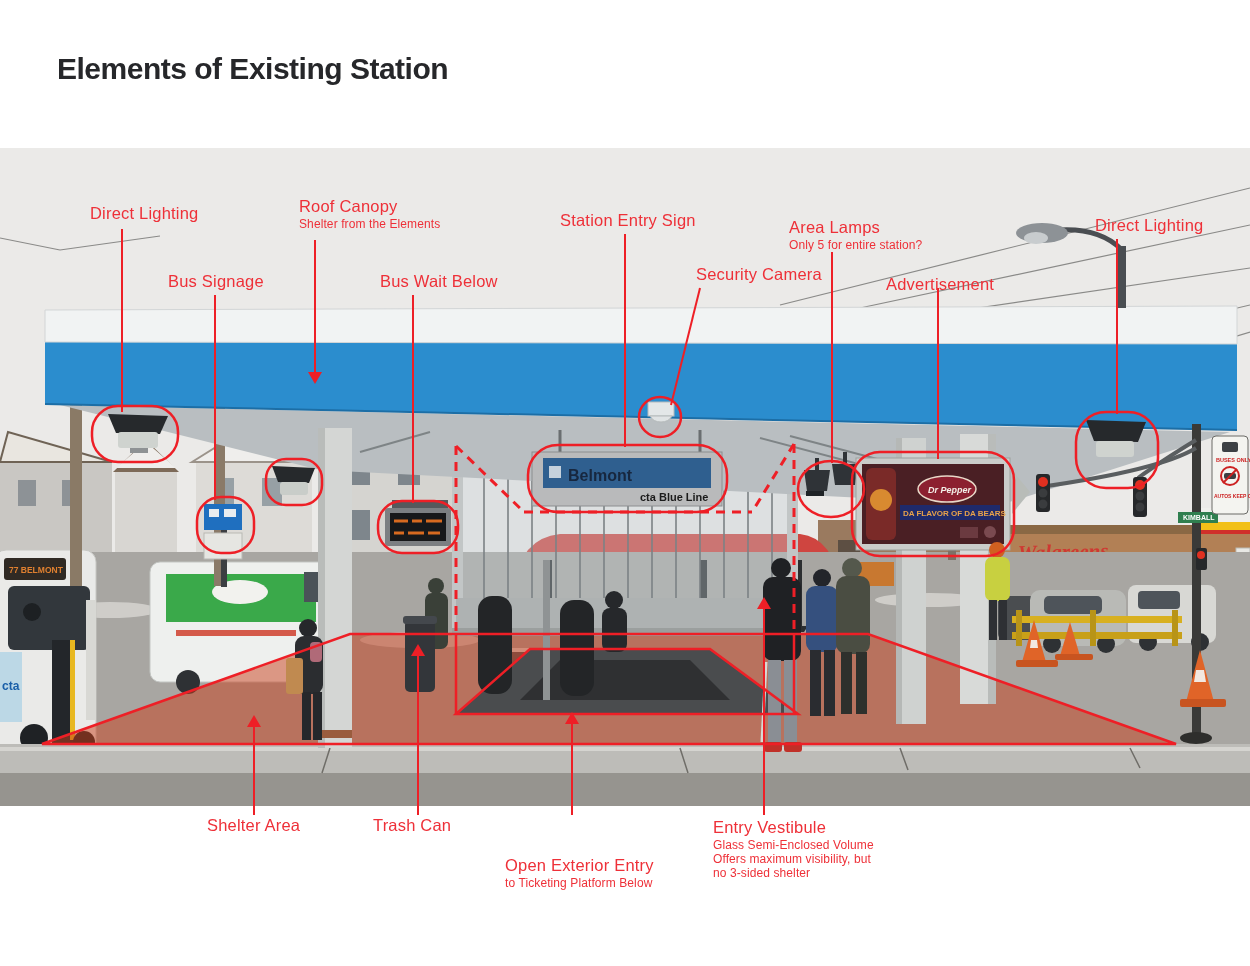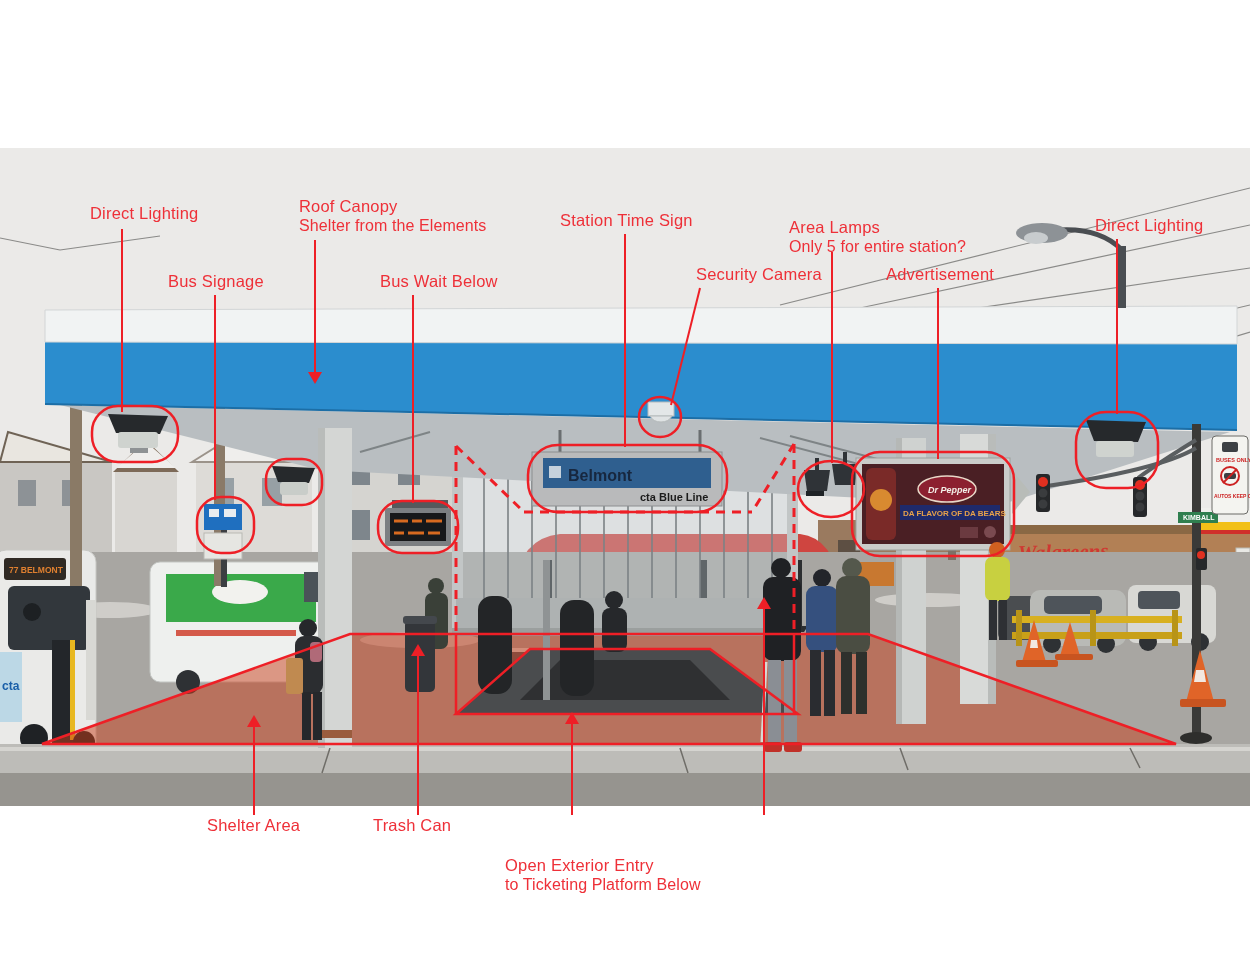--- a/index.html
+++ b/index.html
@@ -3,21 +3,21 @@
 <meta charset="utf-8">
 <style>
   html,body{margin:0;padding:0;background:#ffffff;}
   body{width:1250px;height:966px;position:relative;overflow:hidden;
        font-family:"Liberation Sans",sans-serif;}
   .stage{position:absolute;inset:0;width:1250px;height:966px;}
   .title{position:absolute;left:57px;top:52px;font-size:30px;font-weight:800;
          color:#26272a;letter-spacing:-0.5px;}
   .ann{position:absolute;color:#ee3038;line-height:1.05;}
   .ann .main{font-size:16.5px;letter-spacing:0.2px;white-space:nowrap;display:block;}
-  .ann .sub{font-size:16px;letter-spacing:0.1px;white-space:nowrap;display:block;margin-top:3px;}
+  .ann .sub{font-size:12px;letter-spacing:0.1px;white-space:nowrap;display:block;margin-top:3px;}
   svg text{font-family:"Liberation Sans",sans-serif;}
   .scriptish{font-family:"Liberation Serif",serif;font-style:italic;font-weight:700;}
 </style>
 </head>
 <body>
 
 <div class="stage">
 
 <svg class="stage" viewBox="0 0 1250 966">
 
@@ -416,54 +416,61 @@
     <g fill="#ee1f26" stroke="none">
       <polygon points="315,384 308,372 322,372"></polygon>
       <polygon points="254,715 247,727 261,727"></polygon>
       <polygon points="418,644 411,656 425,656"></polygon>
       <polygon points="572,712 565,724 579,724"></polygon>
       <polygon points="764,597 757,609 771,609"></polygon>
     </g>
   </g>
 </svg>
 
+<div class="title">Elements of Existing Station</div>
 
 <div class="ann" style="left:90px;top:205px">
   <span class="main">Direct Lighting</span>
 </div>
 <div class="ann" style="left:168px;top:273px">
   <span class="main">Bus Signage</span>
 </div>
 <div class="ann" style="left:299px;top:198px">
   <span class="main">Roof Canopy</span>
   <span class="sub">Shelter from the Elements</span>
 </div>
 <div class="ann" style="left:380px;top:273px">
   <span class="main">Bus Wait Below</span>
 </div>
 <div class="ann" style="left:560px;top:212px">
-  <span class="main">Station Time Sign</span>
+  <span class="main">Station Entry Sign</span>
 </div>
 <div class="ann" style="left:696px;top:266px">
   <span class="main">Security Camera</span>
 </div>
 <div class="ann" style="left:789px;top:219px">
   <span class="main">Area Lamps</span>
   <span class="sub">Only 5 for entire station?</span>
 </div>
-<div class="ann" style="left:886px;top:266px">
+<div class="ann" style="left:886px;top:276px">
   <span class="main">Advertisement</span>
 </div>
 <div class="ann" style="left:1095px;top:217px">
   <span class="main">Direct Lighting</span>
 </div>
 <div class="ann" style="left:207px;top:817px">
   <span class="main">Shelter Area</span>
 </div>
 <div class="ann" style="left:373px;top:817px">
   <span class="main">Trash Can</span>
 </div>
 <div class="ann" style="left:505px;top:857px">
   <span class="main">Open Exterior Entry</span>
   <span class="sub">to Ticketing Platform Below</span>
 </div>
+<div class="ann" style="left:713px;top:819px">
+  <span class="main">Entry Vestibule</span>
+  <span class="sub">Glass Semi-Enclosed Volume</span>
+  <span class="sub" style="margin-top:1px">Offers maximum visibility, but</span>
+  <span class="sub" style="margin-top:1px">no 3-sided shelter</span>
+</div>
 
 </div>
 
 </body></html>

